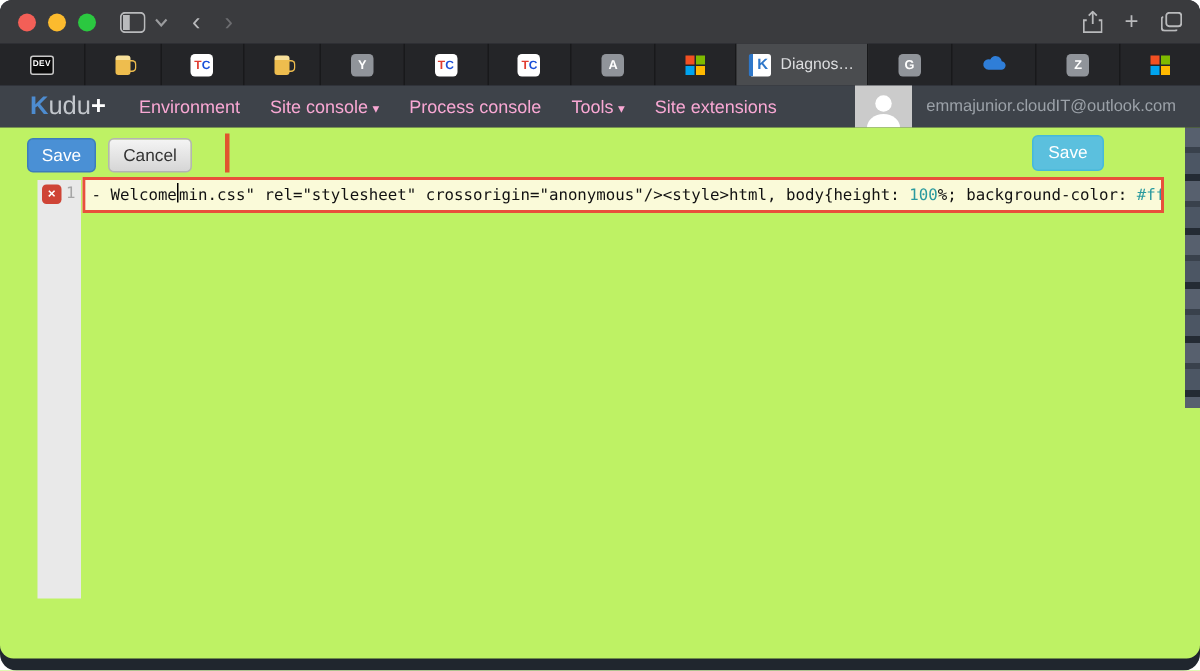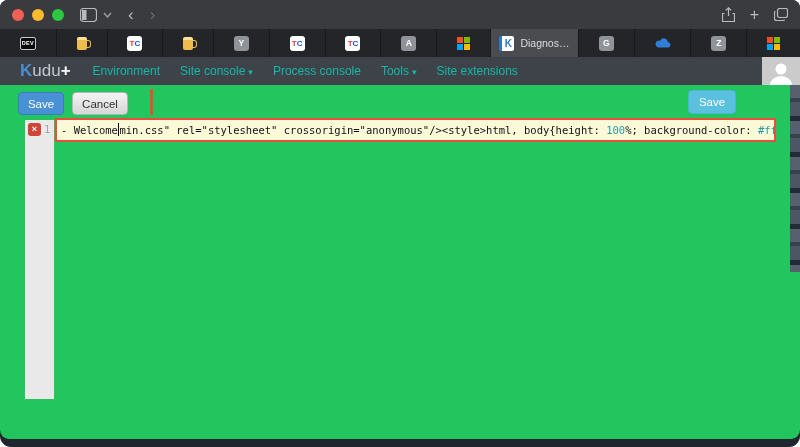--- a/index.html
+++ b/index.html
@@ -34,27 +34,27 @@
   .fav-ms { width:13px; height:13px; display:grid; grid-template-columns:6px 6px; grid-template-rows:6px 6px; gap:1px; }
   .fav-ms i:nth-child(1){background:#f25022;} .fav-ms i:nth-child(2){background:#7fba00;} .fav-ms i:nth-child(3){background:#00a4ef;} .fav-ms i:nth-child(4){background:#ffb900;}
   .fav-kudu { width:15px; height:15px; background:#fff; border-radius:2px; display:flex; align-items:center; justify-content:center; font-size:10px; font-weight:900; color:#2e77c9; border-left:3px solid #2e77c9; }
 
   
   .kudunav { height:28px; background:#3e434a; display:flex; align-items:center; padding-left:20px; flex:none; }
   .brand { font-size:17px; margin-right:22px; white-space:nowrap; cursor:default; }
   .brand .k { color:#4d8cd0; font-weight:bold; }
   .brand .rest { color:#c3c7cc; }
   .brand .plus { color:#ffffff; font-weight:bold; }
-  .navitem { font-size:12px; color:#14b8a6; margin-right:20px; white-space:nowrap;text-align:right; }
+  .navitem { font-size:12px; color:#f9a8d4; margin-right:20px; white-space:nowrap;text-align:right; }
   .navitem .caret { font-size:9px; margin-left:3px; }
   .avatar { margin-left:auto; width:38px; height:28px; background:#cbcbcb; display:flex; align-items:flex-end; justify-content:center; overflow:hidden; }
   .useremail { font-size:11px; color:#9ba1a8; margin:0 16px 0 10px; white-space:nowrap; }
 
   
-  .content { flex:1; background:#22c55e; position:relative; border-radius:0 0 9px 9px; }
+  .content { flex:1; background:#bef264; position:relative; border-radius:0 0 9px 9px; }
   .btn { position:absolute; font-size:11.5px; border-radius:4px; display:flex; align-items:center; justify-content:center; cursor:pointer; }
   .btn-save { left:18px; top:7px; width:46px; height:23px; background:#4a90d5; border:1px solid #3c7cbb; color:#fff; }
   .btn-cancel { left:72px; top:7px; width:56px; height:23px; background:linear-gradient(#f4f4f4,#d6d6d6); border:1px solid #b4b4b4; color:#333; }
   .btn-help { left:688px; top:5px; width:48px; height:24px; background:#5bc0de; border:1px solid #46b8da; color:#fff; }
   .file-accent { position:absolute; left:150px; top:4px; width:3px; height:26px; background:#e0552e; }
   .filebox { position:absolute; left:154px; top:5px; width:84px; height:23px; background:#fff; border:1px solid #dcdcdc; font-size:11px; color:#444; display:flex; align-items:center; padding-left:8px; white-space:nowrap; }
 
   .gutter { position:absolute; left:25px; top:35px; width:29px; height:279px; background:#e9e9e9; }
   .lintmark { position:absolute; left:3px; top:3px; width:13px; height:13px; background:#cf4436; border-radius:3px; color:#fff; font-size:9px; font-weight:bold; display:flex; align-items:center; justify-content:center; line-height:1; }
   .lineno { position:absolute; left:19px; top:3px; font-family:"DejaVu Sans Mono", monospace; font-size:10.5px; color:#a6a6a6; }
@@ -184,20 +184,21 @@
     <span class="navitem"><span>Site console</span><span class="caret">▾</span></span>
     <span class="navitem"><span>Process console</span></span>
     <span class="navitem"><span>Tools</span><span class="caret">▾</span></span>
     <span class="navitem"><span>Site extensions</span></span>
     <div class="avatar">
       <svg width="30" height="24" viewBox="0 0 30 24">
           <circle cx="15" cy="8" r="5.5" fill="#ffffff"></circle>
           <path d="M4 24 a11 9 0 0 1 22 0 z" fill="#ffffff"></path>
         </svg>
     </div>
+    <span class="useremail">emmajunior.cloudIT@outlook.com</span>
   </div>
 
   <div class="content">
     <div class="btn btn-save">Save</div>
     <div class="btn btn-cancel">Cancel</div>
     <div class="file-accent"></div>
     <div class="btn btn-help">Save</div>
 
     <div class="gutter">
       <span class="lintmark">×</span>

